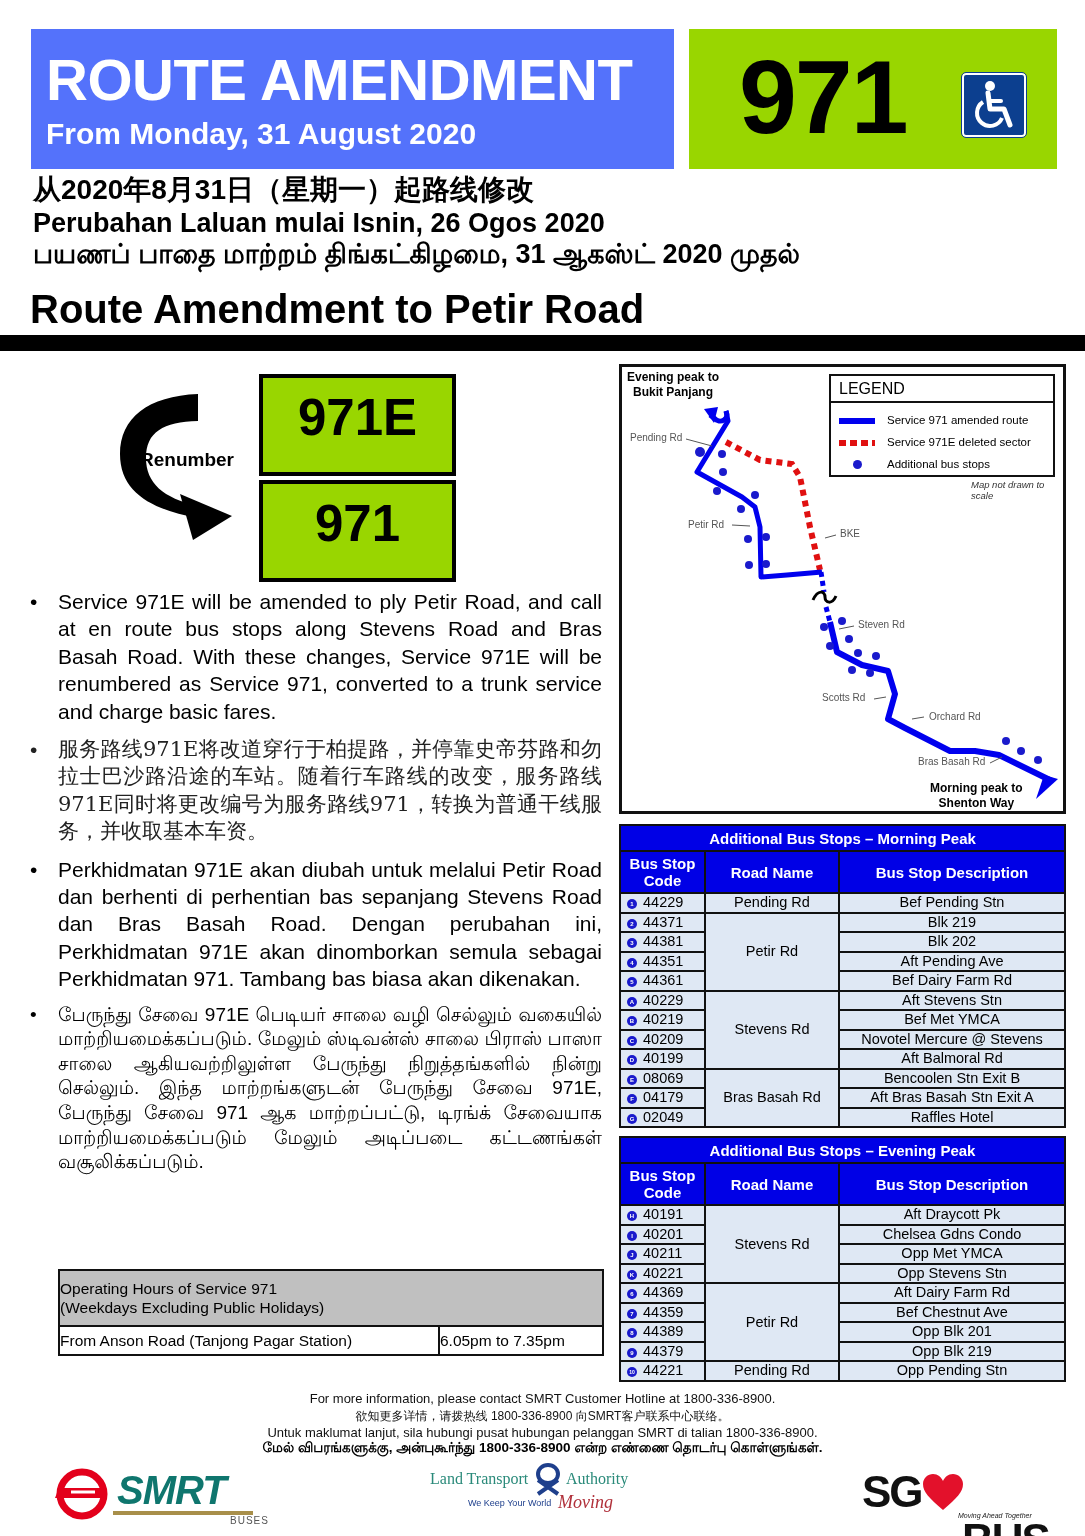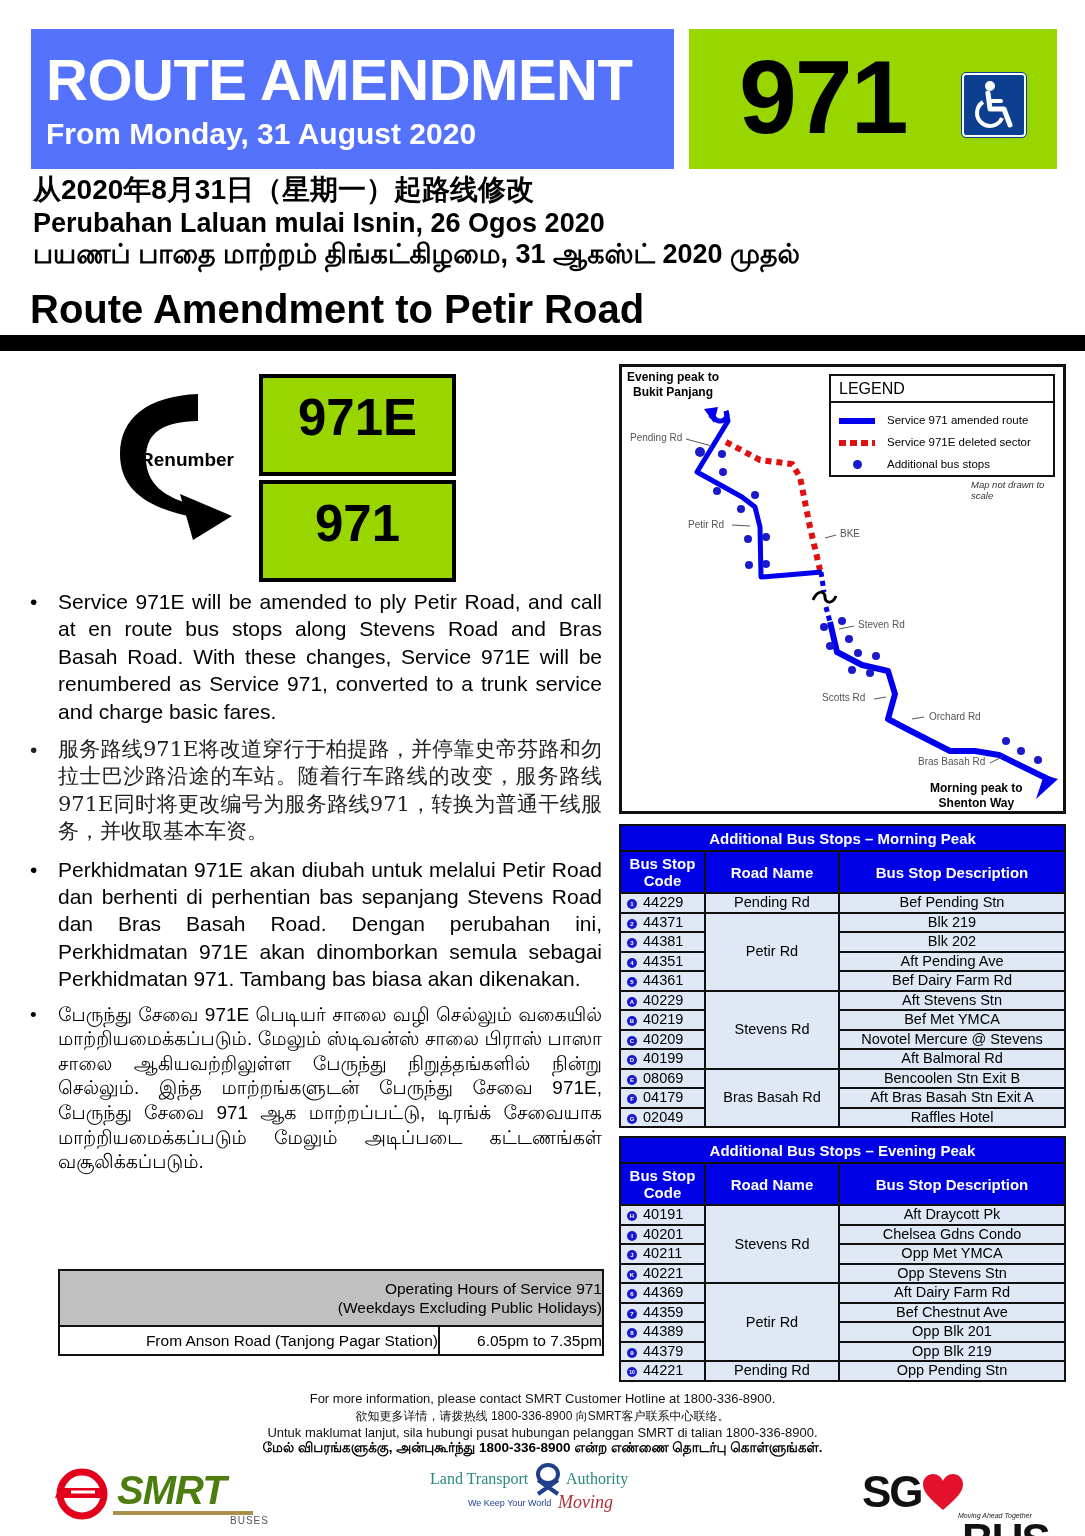--- a/index.html
+++ b/index.html
@@ -29,21 +29,21 @@
   .bullets { left: 30px; top: 588px; width: 572px; }
   .bullet { position: relative; padding-left: 28px; text-align: justify; }
   .bullet .dot { position: absolute; left: 0; top: 0; }
   .b-en { font-size: 21px; line-height: 27.4px; margin-bottom: 11px; }
   .b-cn { font-family: "DejaVu Serif", "Liberation Serif", serif; font-size: 21px; line-height: 27.4px; color: #222; margin-bottom: 10px; }
   .b-ms { font-size: 21px; line-height: 27.4px; margin-bottom: 10px; }
   .b-ta { font-size: 19px; line-height: 24.6px; }
 
   
   .ops { left: 58px; top: 1269px; width: 546px; border-collapse: collapse; font-size: 15.5px; }
-  .ops td { border: 2px solid #111; text-align: right; }
+  .ops td { border: 2px solid #111; text-align: left; }
   .ops .ops-head { background: #c0c0c0; height: 56px; line-height: 19px; }
   .ops .ops-row td { height: 29px; }
 
   
   .map { left: 619px; top: 364px; width: 447px; height: 450px; border: 3px solid #111; background: #fff; overflow: hidden; }
   .map-label { position: absolute; font-size: 10px; color: #555; white-space: nowrap; }
   .map-bold { position: absolute; font-size: 12px; font-weight: bold; color: #000; text-align: center; line-height: 15px; white-space: nowrap; }
   .legend { position: absolute; left: 207px; top: 7px; width: 226px; height: 103px; border: 2px solid #111; background: #fff; }
   .legend-title { position: absolute; left: 0; top: 0; width: 100%; height: 27px; border-bottom: 2px solid #111; font-size: 16px; padding-left: 8px; line-height: 25px; }
   .legend-row { position: absolute; left: 8px; font-size: 11.5px; white-space: nowrap; }
@@ -332,21 +332,21 @@
 <div class="abs foot f3">Untuk maklumat lanjut, sila hubungi pusat hubungan pelanggan SMRT di talian 1800-336-8900.</div>
 <div class="abs foot f4">மேல் விபரங்களுக்கு, அன்புகூர்ந்து 1800-336-8900 என்ற எண்ணை தொடர்பு கொள்ளுங்கள்.</div>
 
 <div class="abs smrt">
   <svg width="205" height="60" viewBox="0 0 205 60">
     <circle cx="27" cy="26" r="22" fill="none" stroke="#e3001b" stroke-width="7"></circle>
     <path d="M4 20 L50 20 L46 30 L0 30 Z" fill="#e3001b"></path>
     <path d="M16 24 L40 24" stroke="#fff" stroke-width="3"></path>
     <rect x="58" y="43" width="140" height="4" fill="#a88f4a"></rect>
   </svg>
-  <div style="position:absolute;left:62px;top:0px;font-size:40px;font-weight:bold;font-style:italic;color:#4d7c0f;letter-spacing:-1px;line-height:44px;">SMRT</div>
+  <div style="position:absolute;left:62px;top:0px;font-size:40px;font-weight:bold;font-style:italic;color:#0f766e;letter-spacing:-1px;line-height:44px;">SMRT</div>
   <div style="position:absolute;left:175px;top:47px;font-size:10px;color:#555;letter-spacing:1px;">BUSES</div>
 </div>
 
 <div class="abs lta">
   <div style="position:absolute;left:0;top:8px;font-family:'Liberation Serif',serif;font-size:16px;color:#2a8a7a;white-space:nowrap;">Land Transport</div>
   <svg style="position:absolute;left:100px;top:0;" width="36" height="34" viewBox="0 0 36 34">
     <ellipse cx="18" cy="12" rx="10" ry="9" fill="none" stroke="#1e3f8c" stroke-width="4"></ellipse>
     <path d="M8 18 L28 32 M28 18 L8 32" stroke="#1e3f8c" stroke-width="4"></path>
   </svg>
   <div style="position:absolute;left:136px;top:8px;font-family:'Liberation Serif',serif;font-size:16px;color:#2a8a7a;white-space:nowrap;">Authority</div>

